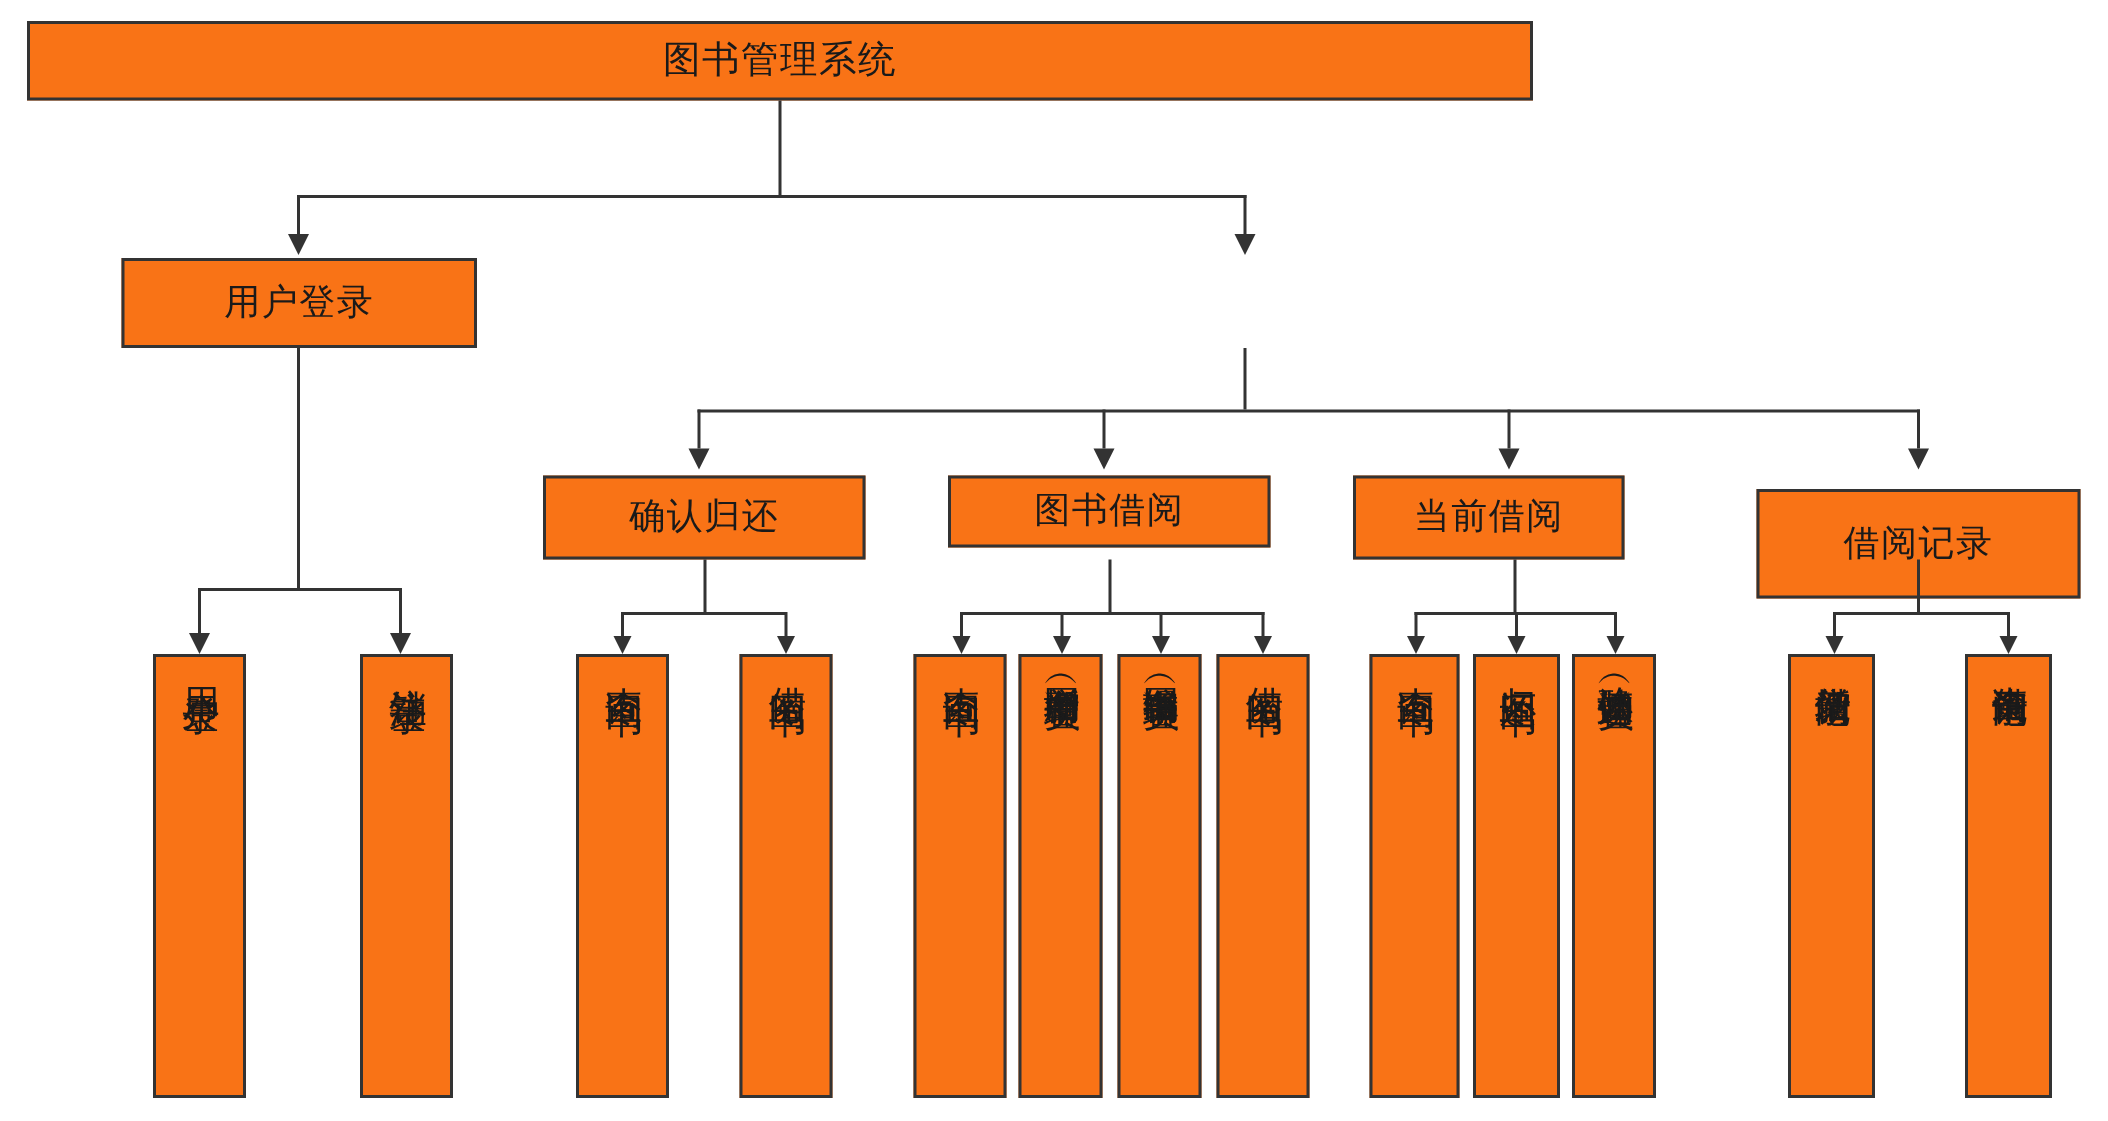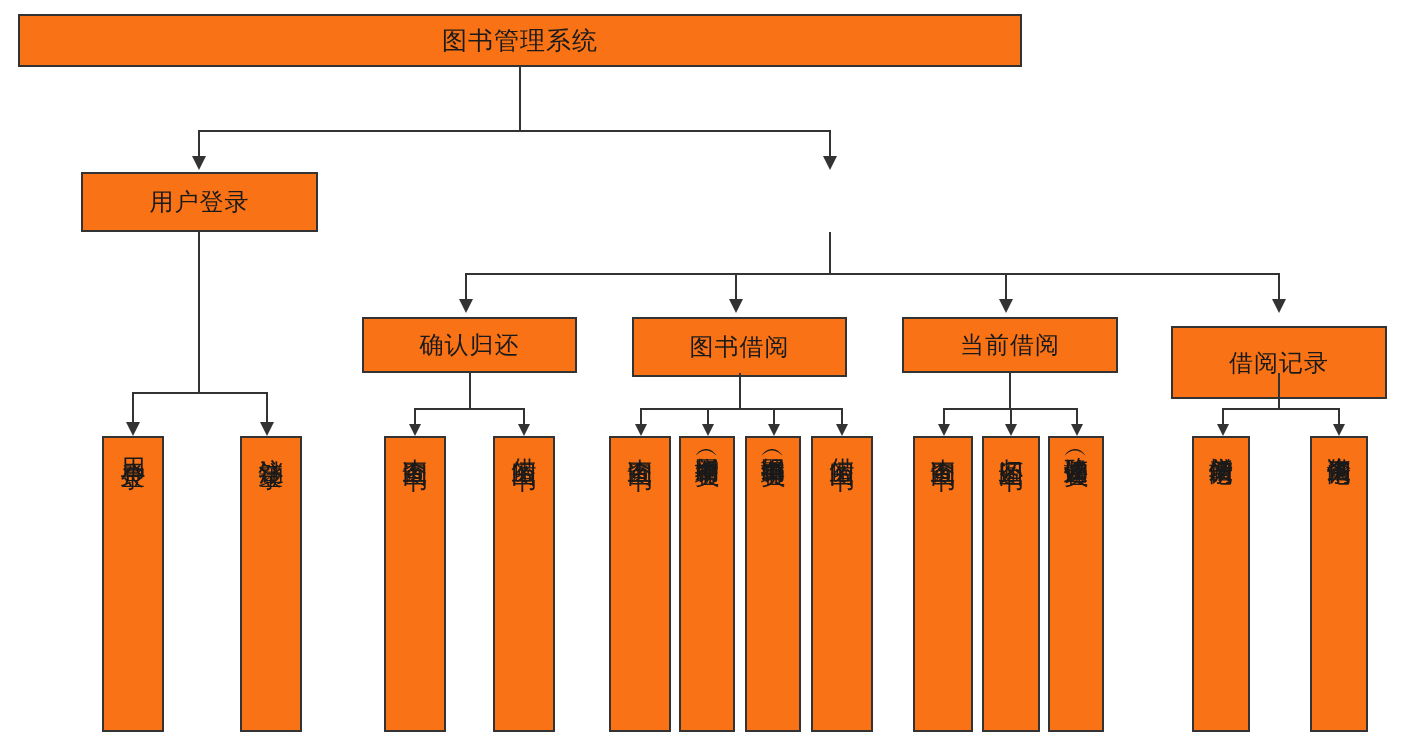--- a/index.html
+++ b/index.html
@@ -113,24 +113,24 @@
   <div class="vline" style="left:735px;top:273px;height:26px;"></div>
   <div class="arrow" style="left:729px;top:299px;"></div>
   <div class="vline" style="left:1005px;top:273px;height:26px;"></div>
   <div class="arrow" style="left:999px;top:299px;"></div>
   <div class="vline" style="left:1278px;top:273px;height:26px;"></div>
   <div class="arrow" style="left:1272px;top:299px;"></div>
 
   <div class="node h" style="left:362px;top:317px;width:215px;height:56px;">
     <span class="label">确认归还</span>
   </div>
-  <div class="node h" style="left:632px;top:317px;width:215px;height:60px;">
+  <div class="node h" style="left:632px;top:317px;width:215px;height:48px;">
     <span class="label">图书借阅</span>
   </div>
-  <div class="node h" style="left:902px;top:317px;width:216px;height:56px;">
+  <div class="node h" style="left:902px;top:317px;width:181px;height:56px;">
     <span class="label">当前借阅</span>
   </div>
   <div class="node h" style="left:1171px;top:326px;width:216px;height:73px;">
     <span class="label">借阅记录</span>
   </div>
 
   <div class="vline" style="left:469px;top:373px;height:35px;"></div>
   <div class="hline" style="left:414px;top:408px;width:110px;"></div>
   <div class="vline" style="left:414px;top:408px;height:16px;"></div>
   <div class="arrow sm" style="left:409px;top:424px;"></div>

